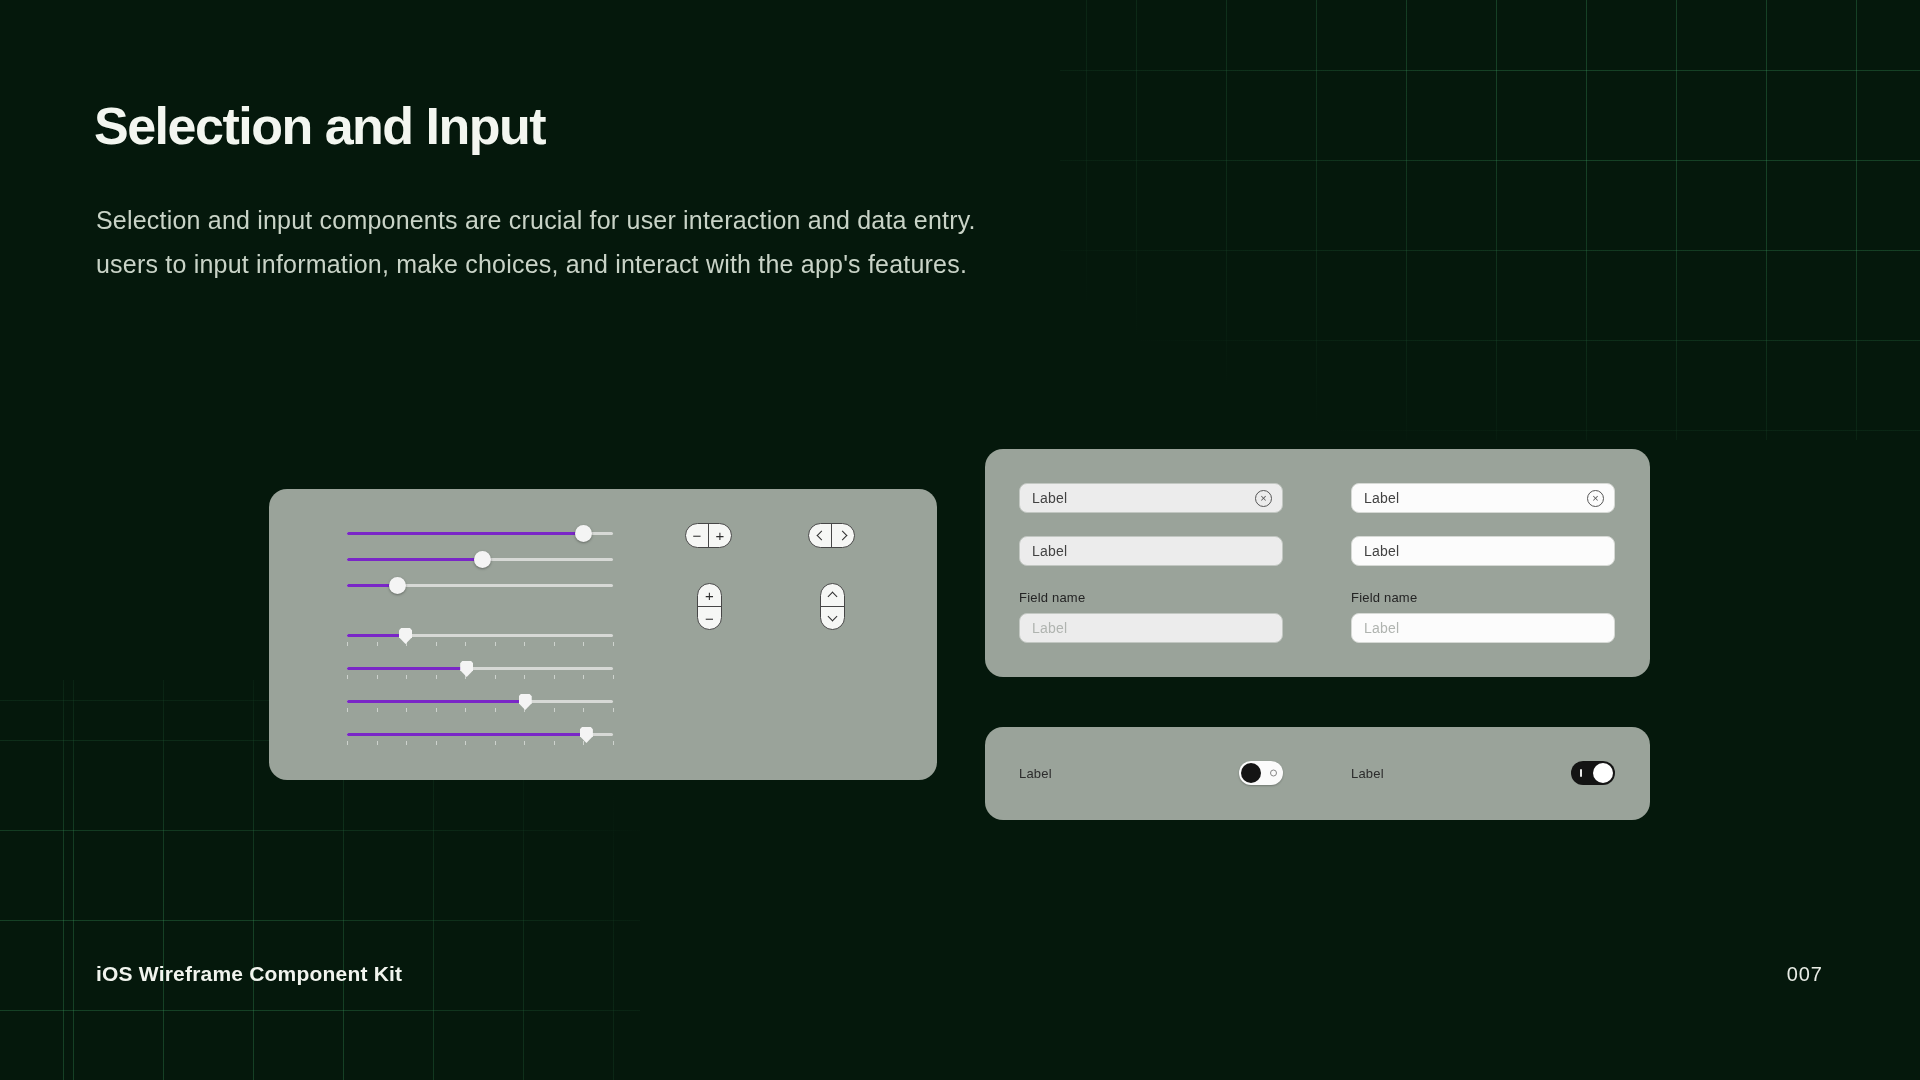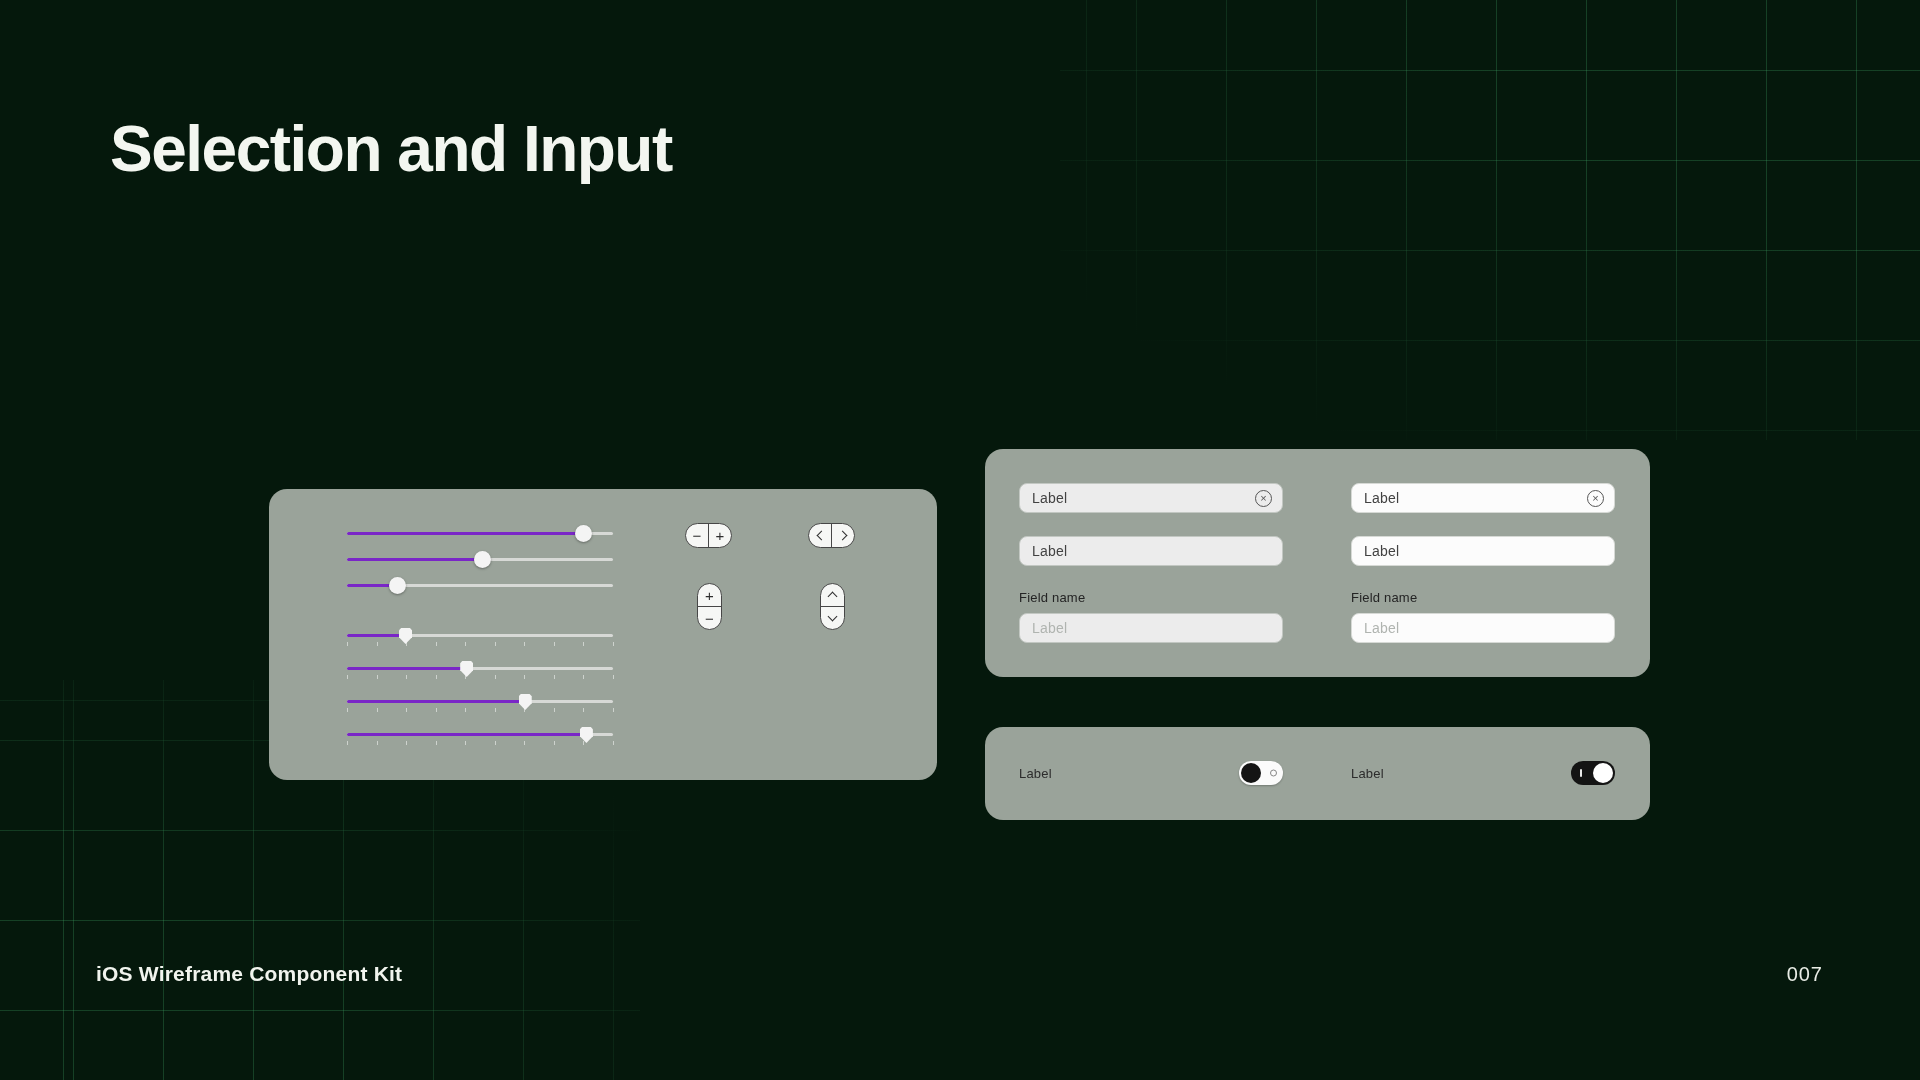--- a/index.html
+++ b/index.html
@@ -16,22 +16,22 @@
       repeating-linear-gradient(to bottom, rgba(64,170,102,0.28) 0, rgba(64,170,102,0.28) 1px, transparent 1px, transparent 90px);
   }
   .grid::after{content:'';position:absolute;inset:0;}
   #grid-tr{top:0;right:0;width:860px;height:440px;background-position:76px 70px;}
   #grid-tr::after{background:radial-gradient(130% 130% at 100% 0%, rgba(5,24,12,0) 0%, rgba(5,24,12,0) 42%, #05180c 92%);}
   #grid-bl{left:0;bottom:0;width:640px;height:400px;background-position:73px 60px;}
   #grid-bl::after{background:radial-gradient(130% 130% at 0% 100%, rgba(5,24,12,0) 0%, rgba(5,24,12,0) 42%, #05180c 92%);}
 
   
   #title{
-    position:absolute;left:94px;top:96px;margin:16px;
-    font-size:64px;font-weight:700;letter-spacing:-1.5px;
+    position:absolute;left:94px;top:96px;margin:0;
+    font-size:52px;font-weight:700;letter-spacing:-1.5px;
     color:#f3f6f0;white-space:nowrap;
   }
   #description{position:absolute;left:96px;top:198px;color:#c9d3c7;}
   #description .dline{font-size:25px;line-height:44px;white-space:nowrap;letter-spacing:0.2px;}
 
   
   .panel{position:absolute;background:#9aa39a;border-radius:18px;}
   #panel-sliders{left:269px;top:489px;width:668px;height:291px;}
   #panel-fields{left:985px;top:449px;width:665px;height:228px;}
   #panel-toggles{left:985px;top:727px;width:665px;height:93px;}
@@ -115,20 +115,22 @@
 </style>
 </head>
 <body>
 
 <div class="grid" id="grid-tr"></div>
 <div class="grid" id="grid-bl"></div>
 
 <h1 id="title">Selection and Input</h1>
 
 <div id="description">
+  <div class="dline">Selection and input components are crucial for user interaction and data entry.</div>
+  <div class="dline">users to input information, make choices, and interact with the app's features.</div>
 </div>
 
 <section class="panel" id="panel-sliders">
 
   <div class="slider" style="top: 36px; --val: 89%;">
     <div class="track">
         <div class="fill"></div>
       </div>
     <div class="thumb"></div>
   </div>

